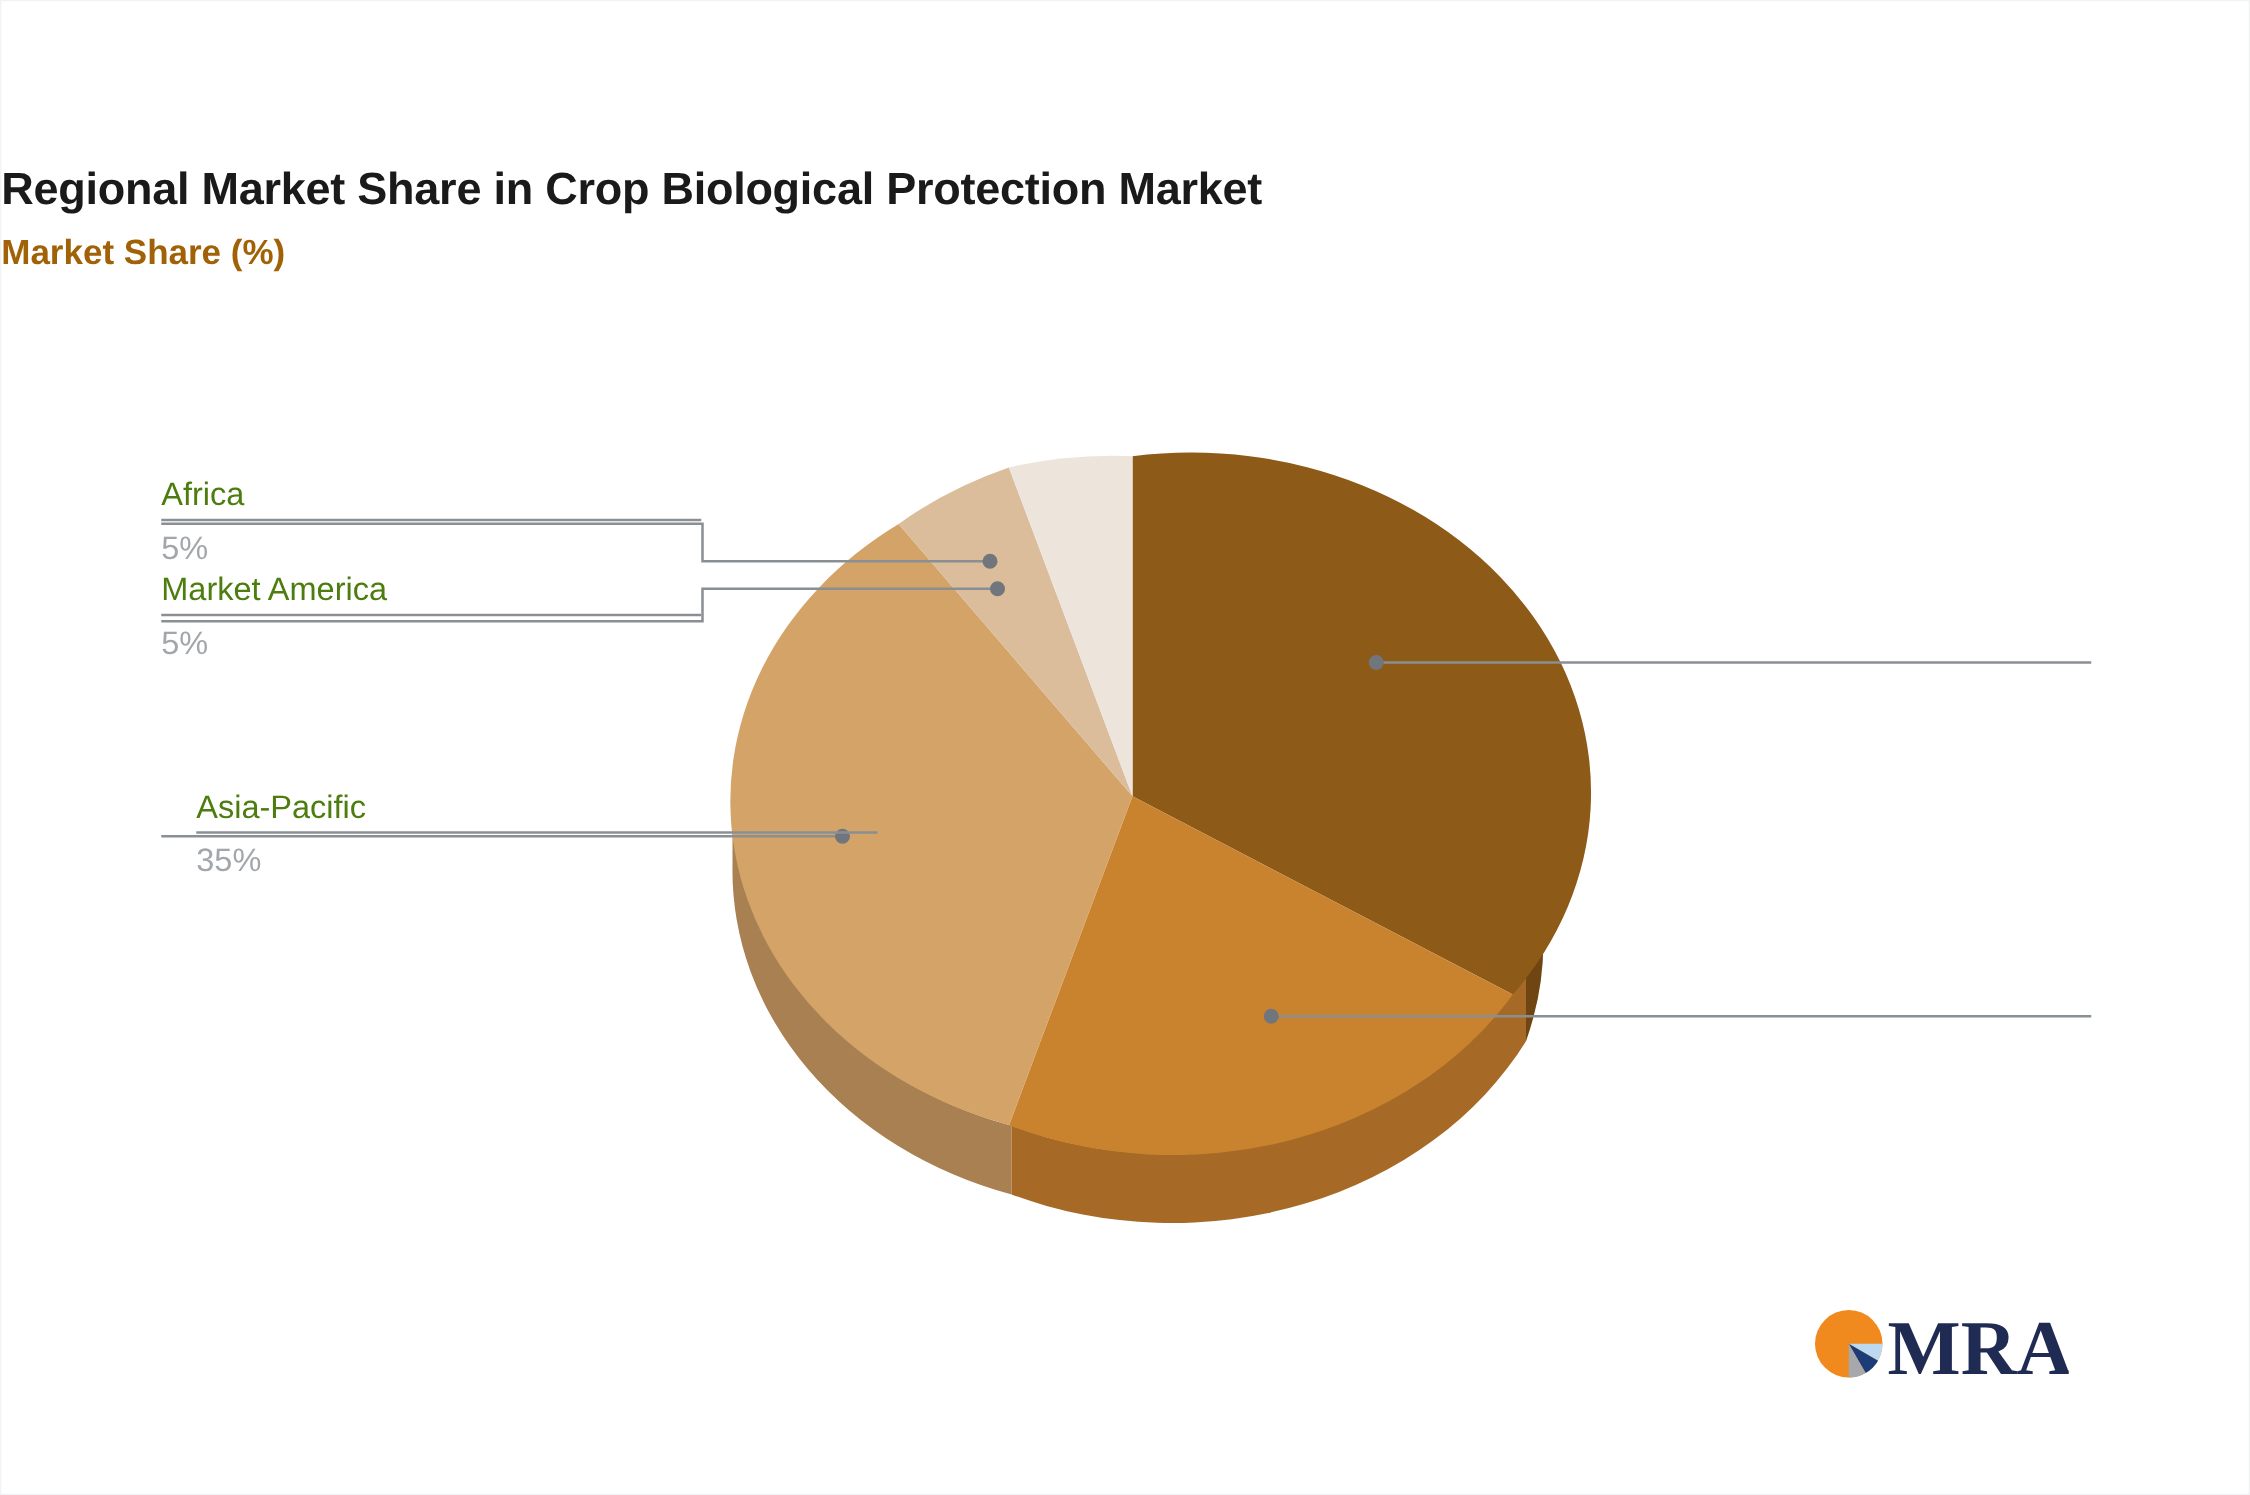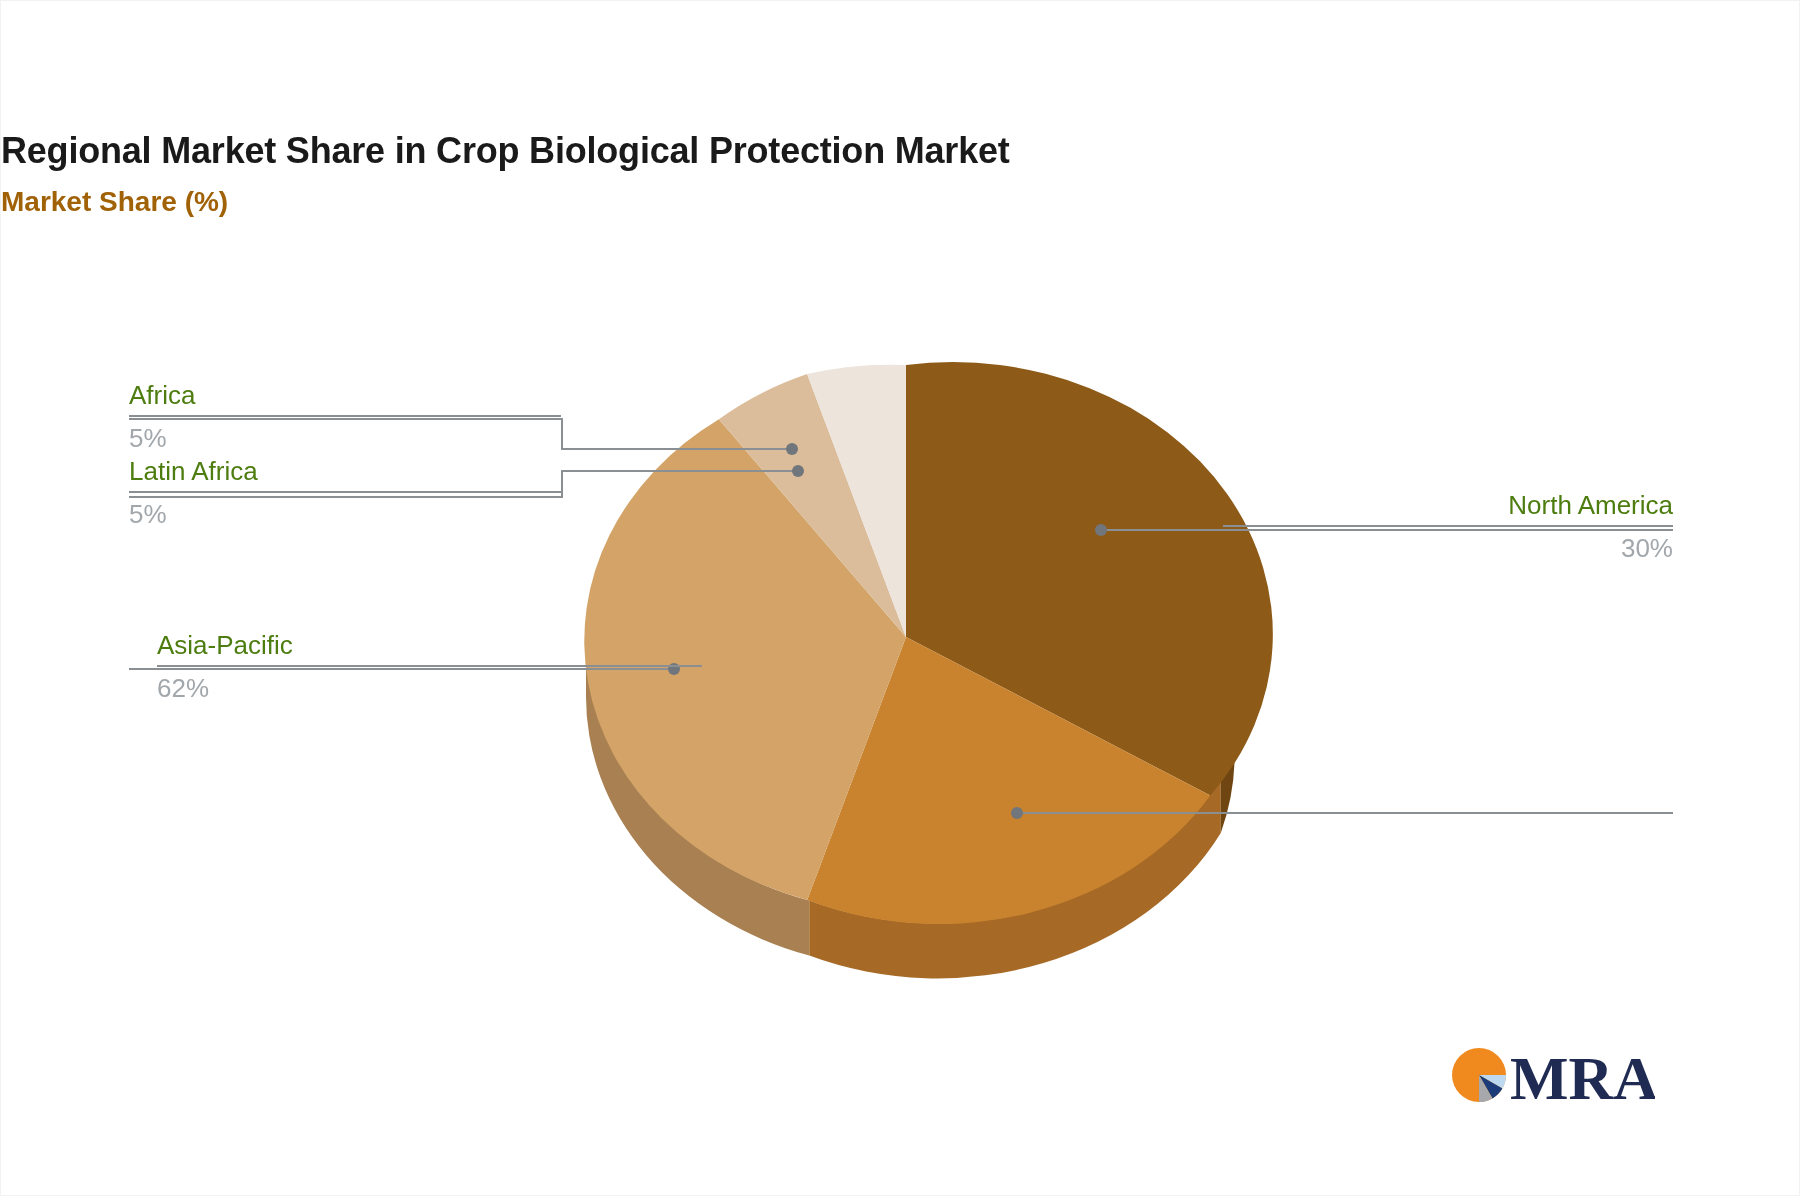--- a/index.html
+++ b/index.html
@@ -161,36 +161,31 @@
     </g>
   </svg>
 
   <div class="callout left" id="callout-africa">
     <div class="cal-name">Africa</div>
     <div class="cal-rule"></div>
     <div class="cal-value">5%</div>
   </div>
 
   <div class="callout left" id="callout-latin-america">
-    <div class="cal-name">Latin Africa</div>
+    <div class="cal-name">Market America</div>
     <div class="cal-rule"></div>
     <div class="cal-value">5%</div>
   </div>
 
   <div class="callout left" id="callout-asia-pacific">
     <div class="cal-name">Asia-Pacific</div>
     <div class="cal-rule"></div>
-    <div class="cal-value">62%</div>
+    <div class="cal-value">35%</div>
   </div>
 
-  <div class="callout right" id="callout-north-america">
-    <div class="cal-name">North America</div>
-    <div class="cal-rule"></div>
-    <div class="cal-value">30%</div>
-  </div>
 
 
   <svg id="logo" viewBox="0 0 205 72">
     <g>
       <circle cx="29" cy="36" r="27" fill="#f08a1e"></circle>
       <path d="M 29 36 L 56 36 A 27 27 0 0 1 52.4 49.5 Z" fill="#bcd9f0"></path>
       <path d="M 29 36 L 52.4 49.5 A 27 27 0 0 1 42.5 59.4 Z" fill="#1b3c78"></path>
       <path d="M 29 36 L 42.5 59.4 A 27 27 0 0 1 29 63 Z" fill="#a6a8ab"></path>
     </g>
     <text x="60" y="60" font-family="'Liberation Serif', serif" font-size="62" font-weight="bold" fill="#1f2b52">MRA</text>

